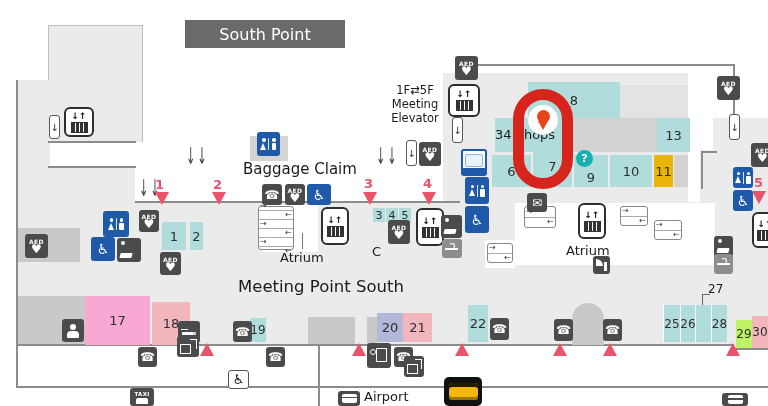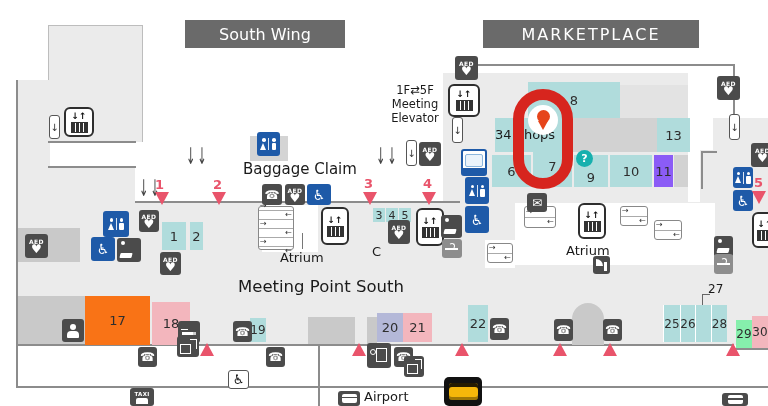--- a/index.html
+++ b/index.html
@@ -136,24 +136,21 @@
   <div class="ln" style="left:733px;top:64px;width:2px;height:54px"></div>
   <div class="ln" style="left:135px;top:201px;width:325px;height:2px"></div>
   <div class="ln" style="left:48px;top:141px;width:88px;height:1.5px"></div>
   <div class="ln" style="left:48px;top:166px;width:88px;height:1.5px"></div>
   <div class="ln" style="left:701px;top:151px;width:1.5px;height:38px"></div>
   <div class="ln" style="left:701px;top:151px;width:16px;height:1.5px"></div>
   <div class="ln" style="left:735px;top:348px;width:33px;height:1.5px"></div>
   <div class="ln" style="left:302px;top:233px;width:1px;height:16px;background:#777"></div>
 
   <div class="bar" style="left:185px;top:20px;width:160px;height:28px">
-      <span>South Wing</span>
-    </div>
-  <div class="bar" style="left:483px;top:20px;width:216px;height:28px;letter-spacing:2px">
-      <span>MARKETPLACE</span>
+      <span>South Point</span>
     </div>
 
   <div class="lbl" style="left:243px;top:160px;font-size:15px">Baggage Claim</div>
   <div class="lbl" style="left:280px;top:250px;font-size:13px">Atrium</div>
   <div class="lbl" style="left:566px;top:243px;font-size:13px">Atrium</div>
   <div class="lbl" style="left:238px;top:277px;font-size:16.5px">Meeting Point South</div>
   <div class="lbl" style="left:495px;top:127px;font-size:13px">34 Shops</div>
   <div class="lbl" style="left:364px;top:389px;font-size:13px">Airport</div>
   <div class="lbl" style="left:385px;top:83px;width:60px;text-align:center;font-size:11.5px;line-height:14px">
     <div>1F⇄5F</div>
@@ -170,33 +167,33 @@
   <div class="bx" style="left:386px;top:208px;width:12px;height:14px;background:#b0dcdc;font-size:11px">4</div>
   <div class="bx" style="left:399px;top:208px;width:12px;height:14px;background:#b0dcdc;font-size:11px">5</div>
 
   <div class="bx" style="left:528px;top:82px;width:92px;height:36px;background:#b0dcdc">8</div>
   <div class="bx" style="left:495px;top:118px;width:77px;height:34px;background:#b0dcdc"></div>
   <div class="bx" style="left:657px;top:118px;width:33px;height:34px;background:#b0dcdc">13</div>
   <div class="bx" style="left:492px;top:155px;width:39px;height:32px;background:#b0dcdc">6</div>
   <div class="bx" style="left:533px;top:145px;width:39px;height:42px;background:#b0dcdc">7</div>
   <div class="bx" style="left:574px;top:155px;width:34px;height:32px;background:#b0dcdc;align-items:flex-end;padding-bottom:2px">9</div>
   <div class="bx" style="left:610px;top:155px;width:42px;height:32px;background:#b0dcdc">10</div>
-  <div class="bx" style="left:654px;top:155px;width:19px;height:32px;background:#8b5cf6">11</div>
-
-  <div class="bx" style="left:85px;top:296px;width:65px;height:49px;background:#f97316">17</div>
+  <div class="bx" style="left:654px;top:155px;width:19px;height:32px;background:#eab308">11</div>
+
+  <div class="bx" style="left:85px;top:296px;width:65px;height:49px;background:#f9a8d4">17</div>
   <div class="bx" style="left:152px;top:302px;width:38px;height:43px;background:#f3b6bd">18</div>
   <div class="bx" style="left:250px;top:318px;width:16px;height:24px;background:#b0dcdc;font-size:12px">19</div>
   <div class="bx" style="left:377px;top:313px;width:26px;height:29px;background:#b4b8d8">20</div>
   <div class="bx" style="left:403px;top:313px;width:29px;height:29px;background:#f3b6bd">21</div>
   <div class="bx" style="left:468px;top:305px;width:20px;height:37px;background:#b0dcdc">22</div>
   <div class="bx" style="left:663px;top:305px;width:17px;height:37px;background:#b0dcdc;border-left:1.5px solid #fff;font-size:12px">25</div>
   <div class="bx" style="left:680px;top:305px;width:15px;height:37px;background:#b0dcdc;border-left:1.5px solid #fff;font-size:12px">26</div>
   <div class="bx" style="left:695px;top:305px;width:16px;height:37px;background:#b0dcdc;border-left:1.5px solid #fff"></div>
   <div class="bx" style="left:711px;top:305px;width:16px;height:37px;background:#b0dcdc;border-left:1.5px solid #fff;font-size:12px">28</div>
-  <div class="bx" style="left:736px;top:320px;width:16px;height:28px;background:#86efac;font-size:12px">29</div>
+  <div class="bx" style="left:736px;top:320px;width:16px;height:28px;background:#bef264;font-size:12px">29</div>
   <div class="bx" style="left:752px;top:316px;width:16px;height:32px;background:#f3b6bd;font-size:12px">30</div>
 
   <div class="npink" style="left:155px;top:177px">1</div>
   <div class="tri td" style="left:155px;top:192px"></div>
   <div class="npink" style="left:213px;top:177px">2</div>
   <div class="tri td" style="left:212px;top:192px"></div>
   <div class="npink" style="left:364px;top:176px">3</div>
   <div class="tri td" style="left:363px;top:192px"></div>
   <div class="npink" style="left:423px;top:176px">4</div>
   <div class="tri td" style="left:422px;top:192px"></div>

